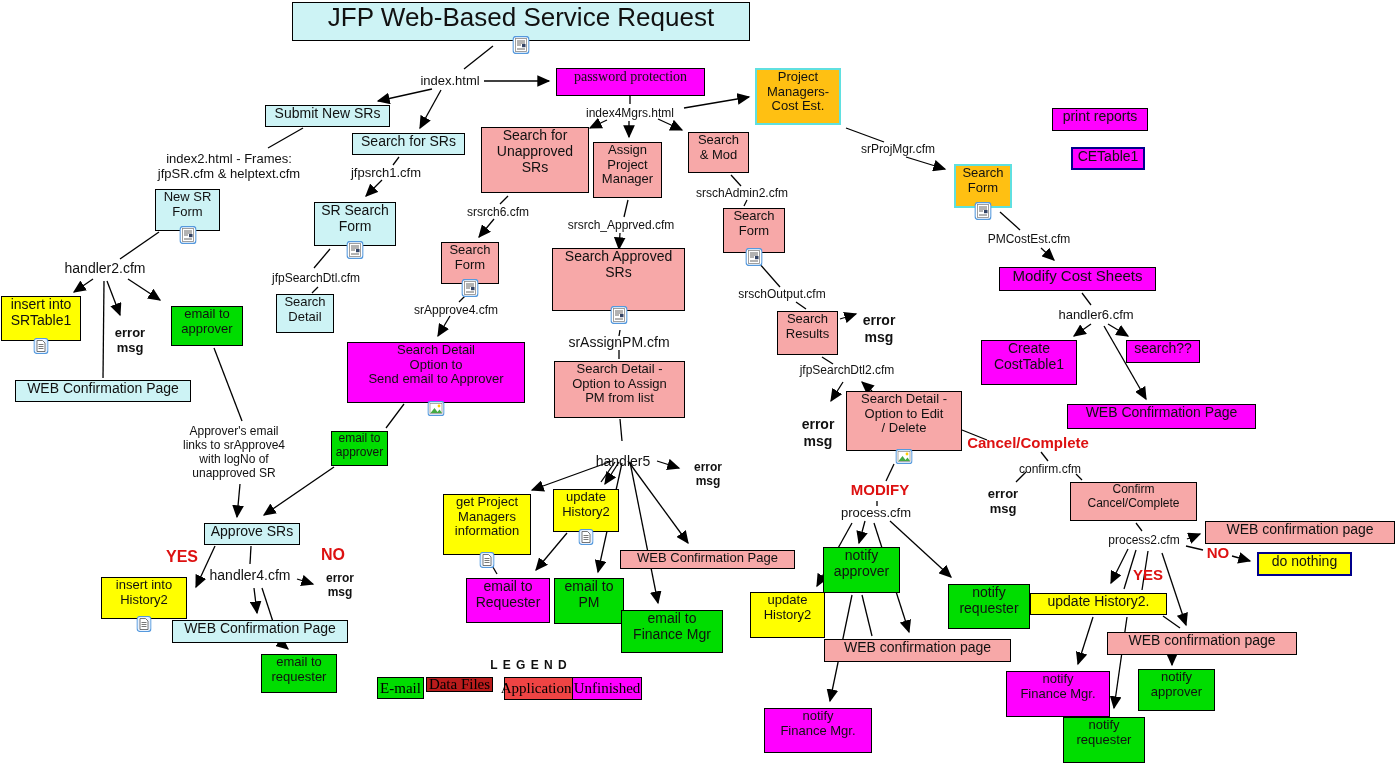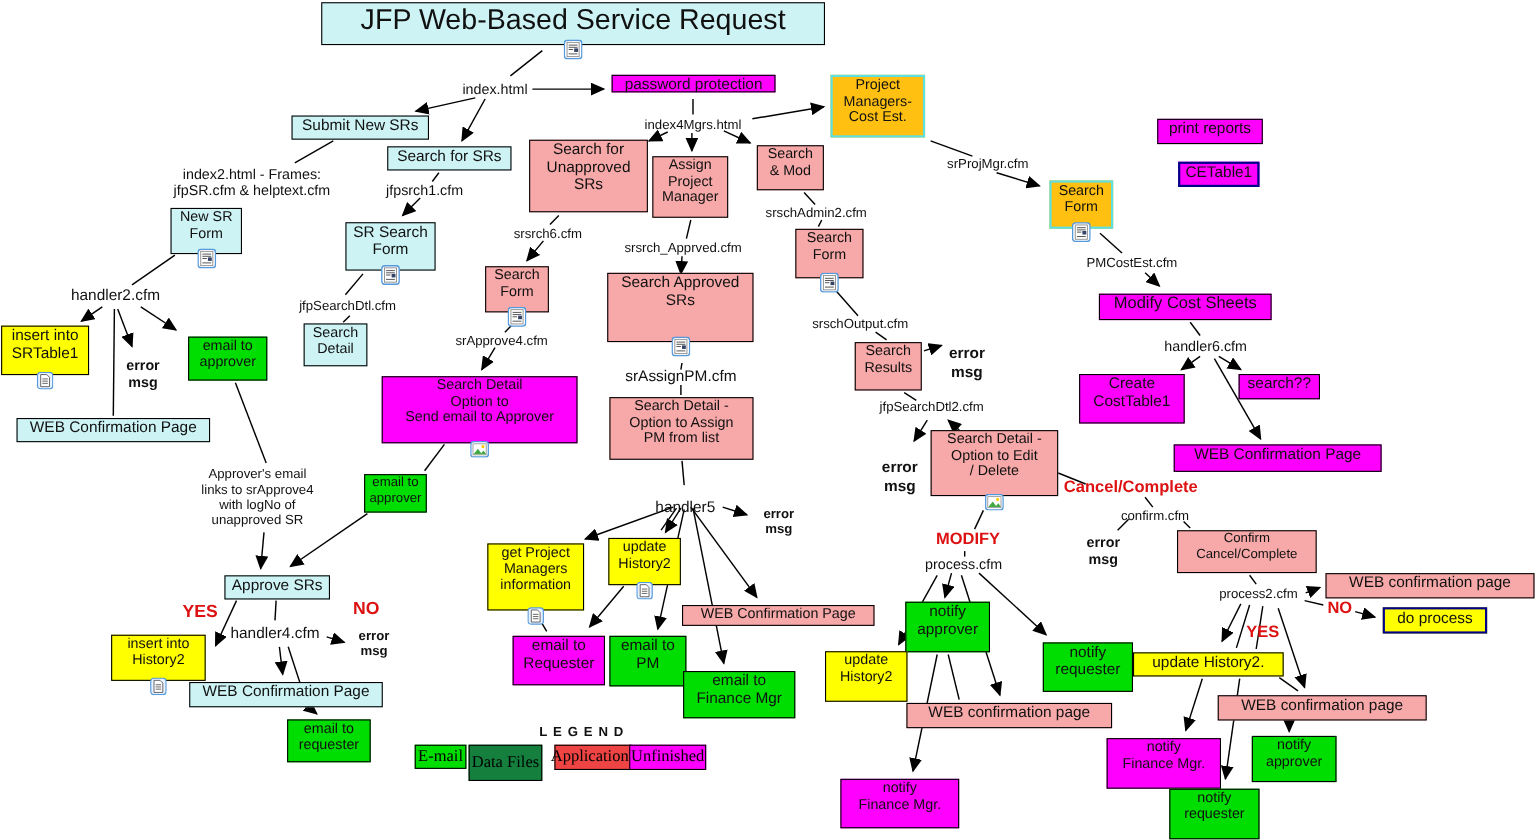--- a/index.html
+++ b/index.html
@@ -159,21 +159,21 @@
             <line x1="4.5" y1="7" x2="12.5" y2="7" stroke="#555" stroke-width="0.9"></line>
             <line x1="4.5" y1="9" x2="8.5" y2="9" stroke="#555" stroke-width="0.9"></line>
             <rect x="9.5" y="8" width="3.5" height="3.2" fill="#334466"></rect>
             <line x1="4.5" y1="13" x2="12.5" y2="13" stroke="#555" stroke-width="0.9"></line>
           </svg></span></div>
       <div class="node c-cyan" style="left: 276px; top: 294px; width: 58px; height: 39px; font-size: 13px;"><span>Search
 Detail</span></div>
       <div class="node c-cyan" style="left: 15px; top: 380px; width: 176px; height: 22px; font-size: 14px;"><span>WEB Confirmation Page</span></div>
       <div class="node c-cyan" style="left: 204px; top: 523px; width: 96px; height: 22px; font-size: 14px;"><span>Approve SRs</span></div>
       <div class="node c-cyan" style="left: 172px; top: 620px; width: 176px; height: 23px; font-size: 14px;"><span>WEB Confirmation Page</span></div>
-      <div class="node c-magenta" style="left: 556px; top: 68px; width: 149px; height: 16px; font-size: 14px;"><span>password protection</span></div>
+      <div class="node c-magenta" style="left: 556px; top: 68px; width: 149px; height: 28px; font-size: 14px; font-family: Liberation Serif, serif;"><span>password protection</span></div>
       <div class="node c-orange b-cyan" style="left: 755px; top: 68px; width: 86px; height: 57px; font-size: 13px;"><span>Project
 Managers-
 Cost Est.</span></div>
       <div class="node c-pink" style="left: 481px; top: 127px; width: 108px; height: 66px; font-size: 14px;"><span>Search for
 Unapproved
 SRs</span></div>
       <div class="node c-pink" style="left: 593px; top: 142px; width: 69px; height: 56px; font-size: 13px;"><span>Assign
 Project
 Manager</span></div>
       <div class="node c-pink" style="left: 688px; top: 132px; width: 61px; height: 41px; font-size: 13px;"><span>Search
@@ -305,21 +305,21 @@
 History2</span><span class="icon-wrap"><svg width="15" height="16" viewBox="0 0 15 16">
             <rect x="0.5" y="0.5" width="14" height="15" rx="3" fill="#e8f2ff" stroke="#5599dd" stroke-width="1.2"></rect>
             <path d="M3.5 2.5 h5.5 l2.5 2.5 v8.5 h-8 z" fill="#fff" stroke="#555" stroke-width="0.8"></path>
             <line x1="5" y1="6.5" x2="10" y2="6.5" stroke="#555" stroke-width="0.8"></line>
             <line x1="5" y1="8.5" x2="10" y2="8.5" stroke="#555" stroke-width="0.8"></line>
             <line x1="5" y1="10.5" x2="10" y2="10.5" stroke="#555" stroke-width="0.8"></line>
           </svg></span></div>
       <div class="node c-yellow" style="left: 750px; top: 592px; width: 75px; height: 46px; font-size: 13px;"><span>update
 History2</span></div>
       <div class="node c-yellow" style="left: 1030px; top: 593px; width: 137px; height: 22px; font-size: 14px;"><span>update History2.</span></div>
-      <div class="node c-yellow b-navy" style="left: 1257px; top: 552px; width: 95px; height: 24px; font-size: 14px;"><span>do process</span></div>
+      <div class="node c-yellow b-navy" style="left: 1257px; top: 552px; width: 95px; height: 24px; font-size: 14px;"><span>do nothing</span></div>
     </div>
   <div id="labels">
       <div class="lbl" style="left: 450px; top: 81px; font-size: 13px;">index.html</div>
       <div class="lbl" style="left: 229px; top: 166px; font-size: 13px;">index2.html - Frames:
 jfpSR.cfm &amp; helptext.cfm</div>
       <div class="lbl" style="left: 386px; top: 173px; font-size: 13px;">jfpsrch1.cfm</div>
       <div class="lbl" style="left: 316px; top: 278px; font-size: 12px;">jfpSearchDtl.cfm</div>
       <div class="lbl" style="left: 105px; top: 268px; font-size: 14px;">handler2.cfm</div>
       <div class="lbl bold" style="left: 130px; top: 340px; font-size: 13px;">error
 msg</div>
@@ -357,17 +357,17 @@
       <div class="lbl bold" style="left: 1218px; top: 553px; font-size: 15px; color: rgb(221, 17, 17);">NO</div>
       <div class="lbl bold" style="left: 1148px; top: 575px; font-size: 15px; color: rgb(221, 17, 17);">YES</div>
       <div class="lbl" style="left: 898px; top: 149px; font-size: 12px;">srProjMgr.cfm</div>
       <div class="lbl" style="left: 1029px; top: 239px; font-size: 12px;">PMCostEst.cfm</div>
       <div class="lbl" style="left: 1096px; top: 315px; font-size: 13px;">handler6.cfm</div>
     </div>
 
   <div class="lbl bold" id="legend-title" style="left:529px;top:665px;font-size:12px;letter-spacing:1px;">L E G E N D</div>
   <div id="legend">
       <div class="legend-item" style="left: 377px; top: 677px; width: 47px; height: 22px; background: rgb(0, 221, 0);">E-mail</div>
-      <div class="legend-item" style="left: 426px; top: 677px; width: 67px; height: 33px; background: #15803d;">Data Files</div>
+      <div class="legend-item" style="left: 426px; top: 677px; width: 67px; height: 15px; background: #b91c1c;">Data Files</div>
       <div class="legend-item" style="left: 504px; top: 677px; width: 70px; height: 23px; background: #ef4444;">Applications</div>
       <div class="legend-item" style="left: 572px; top: 677px; width: 70px; height: 23px; background: rgb(255, 0, 255);">Unfinished</div>
     </div>
 </div>
 
 </body></html>

